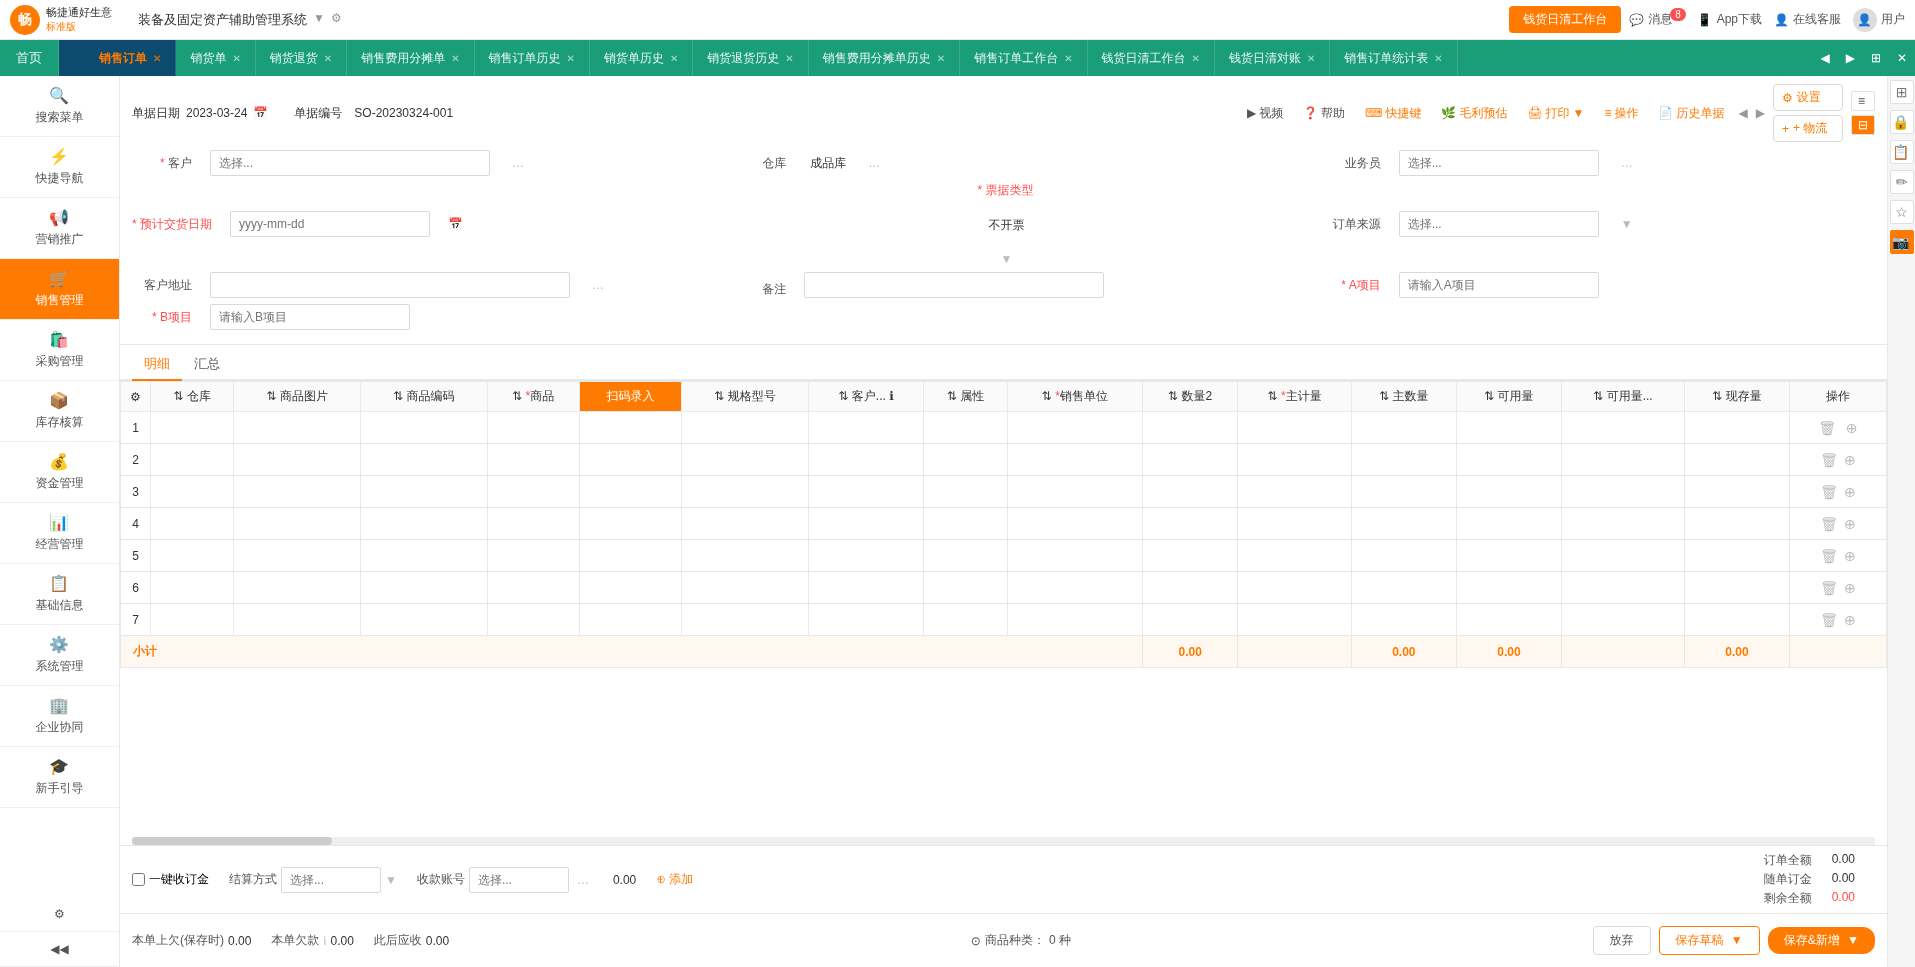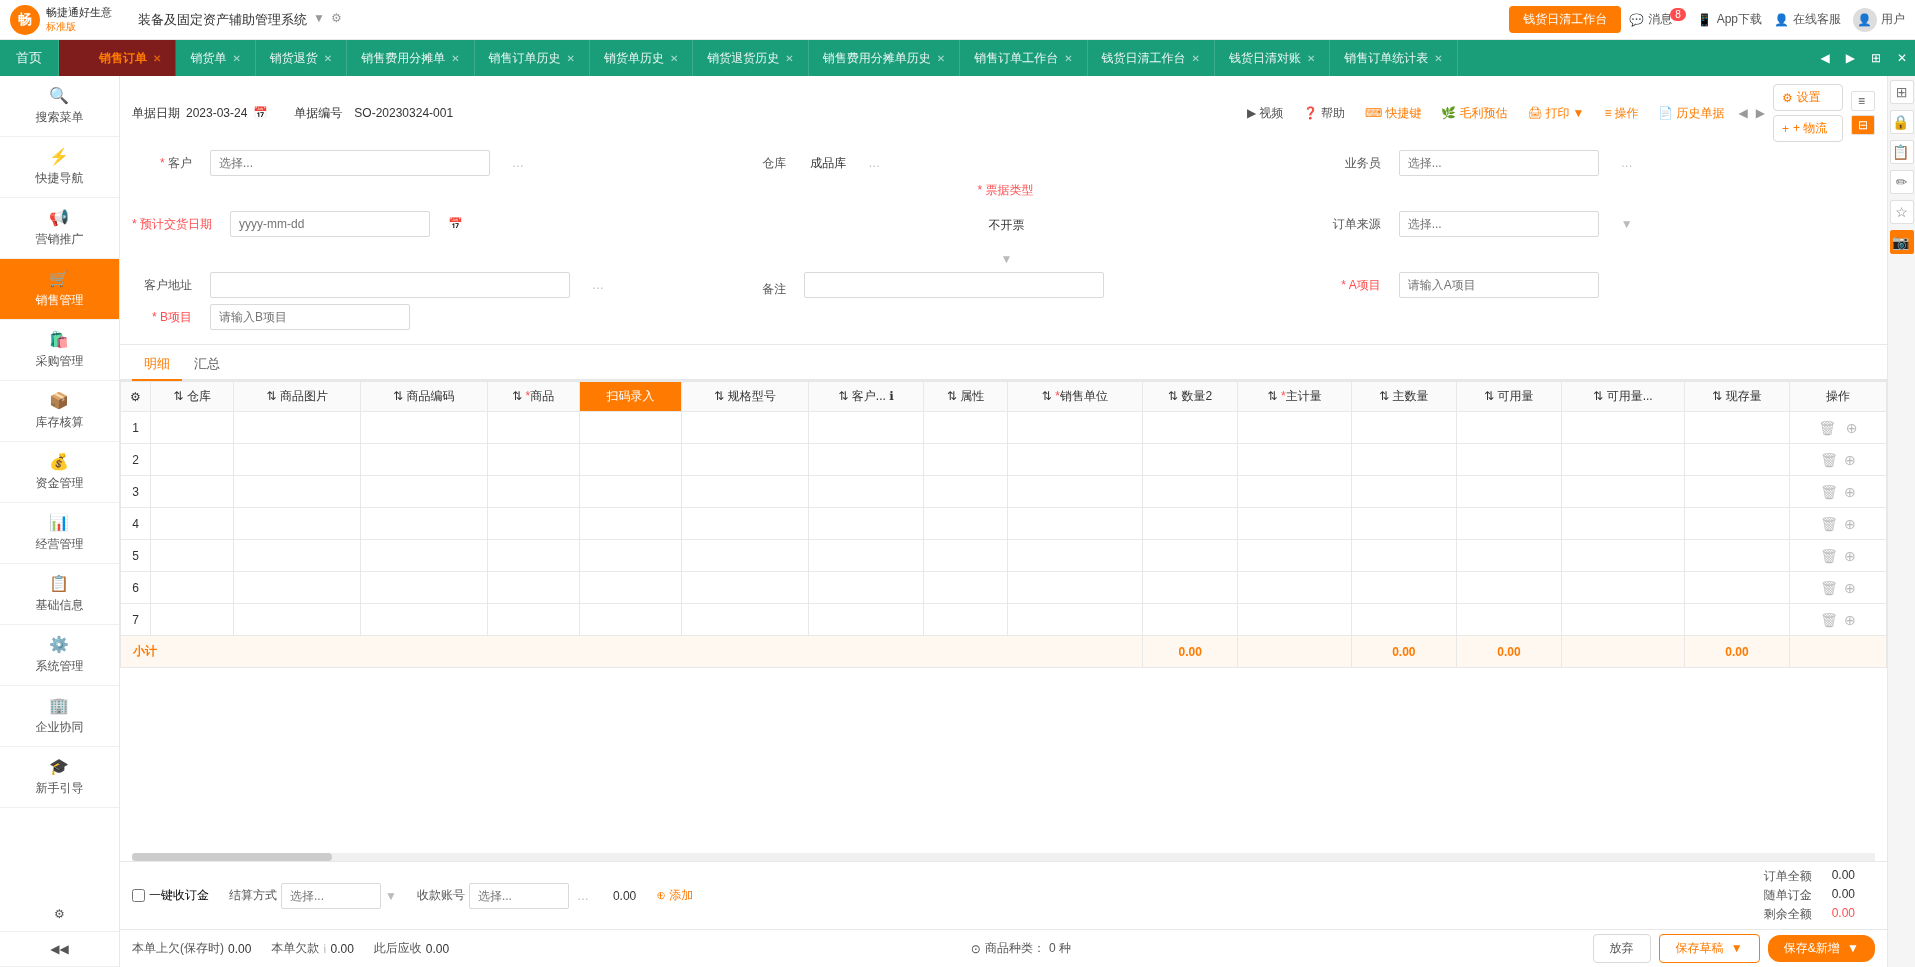--- a/index.html
+++ b/index.html
@@ -79,21 +79,21 @@
       display: flex;
       align-items: center;
       color: rgba(255,255,255,0.9);
       cursor: pointer;
       white-space: nowrap;
       gap: 4px;
       font-size: 12px;
       border-right: 1px solid rgba(255,255,255,0.15);
     }
     .nav-tab.active {
-      background: #7f1d1d;
+      background: #0c4a6e;
       color: #ff7a00;
       font-weight: bold;
       padding-left: 40px;
     }
     .nav-tab-close { font-size: 10px; margin-left: 2px; opacity: 0.7; }
     .nav-tab-first { padding: 0 16px; font-size: 13px; }
     .nav-arrows {
       display: flex;
       margin-left: auto;
     }
@@ -279,21 +279,21 @@
       display: flex;
       align-items: center;
       gap: 20px;
     }
     .bottom-field { display: flex; align-items: center; gap: 4px; color: #555; }
 
     
     .footer {
       background: #fff;
       border-top: 1px solid #e8e8e8;
-      padding: 4px 12px;
+      padding: 12px 12px;
       display: flex;
       align-items: center;
       justify-content: space-between;
     }
     .footer-left { display: flex; align-items: center; gap: 20px; }
     .footer-right { display: flex; align-items: center; gap: 8px; }
     .footer-field { display: flex; align-items: center; gap: 4px; color: #555; }
     .footer-field-value { color: #333; }
 
     .btn-discard {

